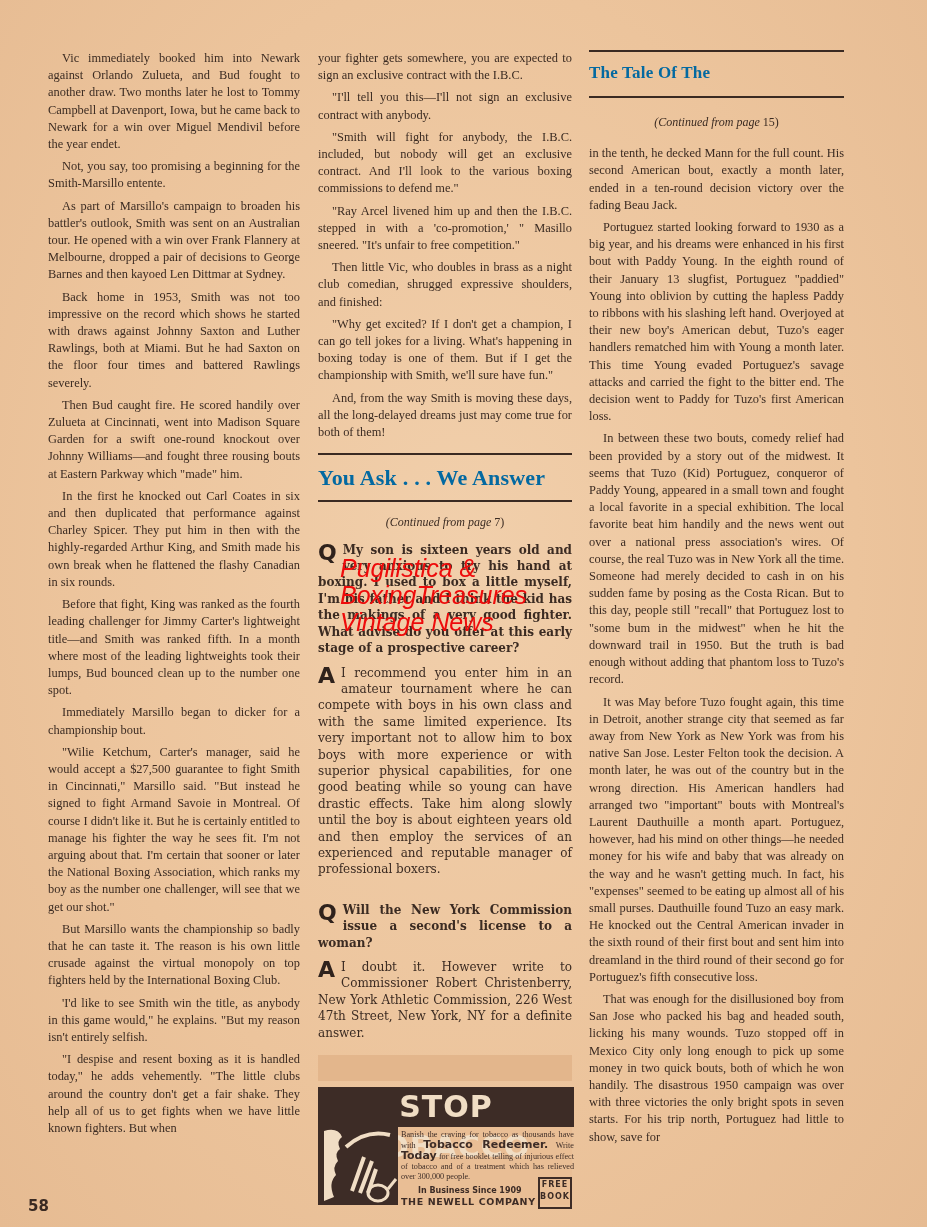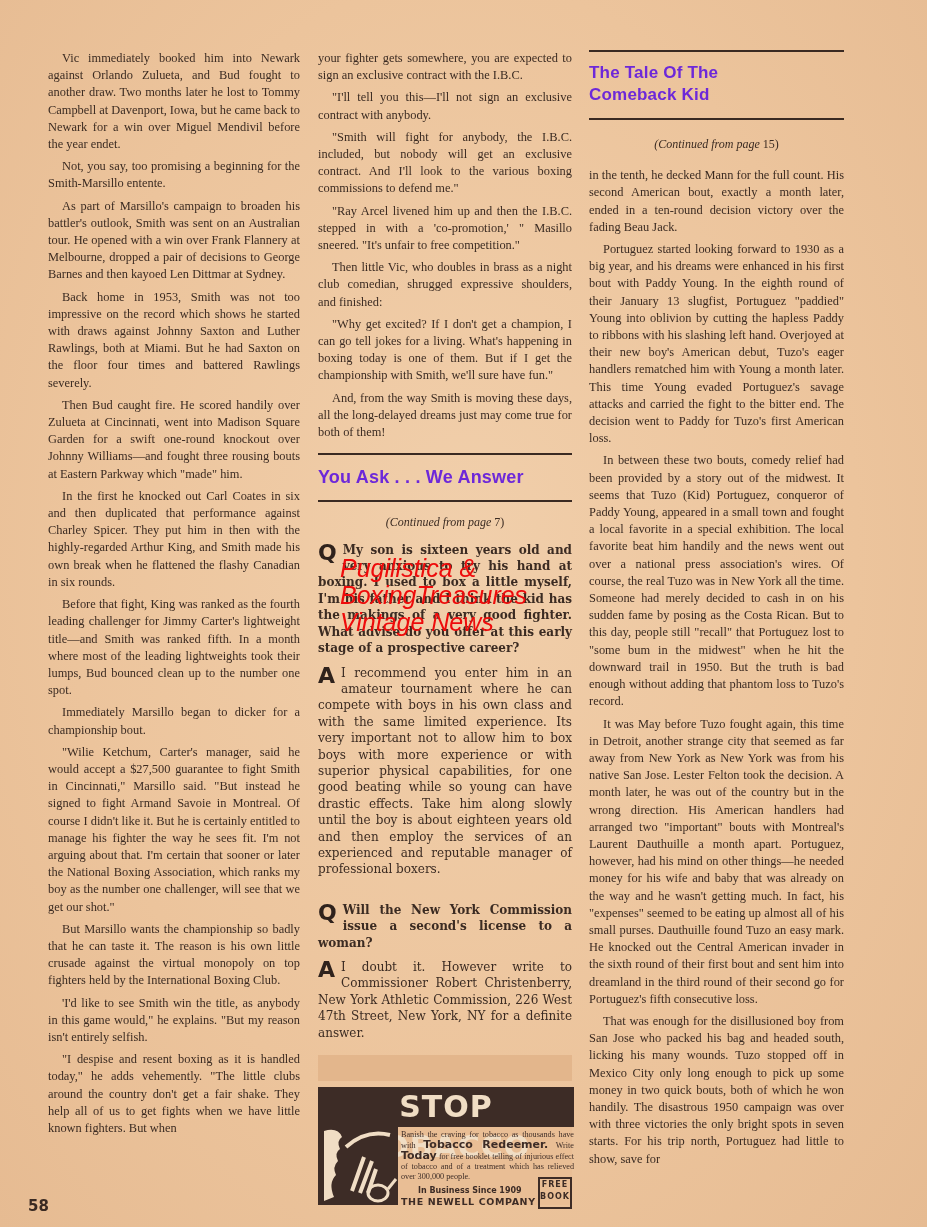--- a/index.html
+++ b/index.html
@@ -14,24 +14,24 @@
   .page { position: absolute; left: 0; top: 12px; width: 927px; height: 1227px; }
   .col { position: absolute; top: 38px; font-size: 12.4px; line-height: 17.2px; text-align: justify; }
   .col1 { left: 48px; width: 252px; }
   .col2 { left: 318px; width: 254px; }
   .col3 { left: 589px; width: 255px; }
   .col p { margin: 0 0 5px 0; text-indent: 14px; hyphens: auto; }
   .col p.noindent { text-indent: 0; }
 
   .rule { border: 0; border-top: 2px solid #3a2a22; margin: 0; height: 0; }
   .heading {
-    font-family: Liberation Sans, sans-serif;
-    font-weight: bold; color: #6d28d9; letter-spacing: 0.2px;
+    font-family: Liberation Serif, serif;
+    font-weight: bold; color: #0369a1; letter-spacing: 0.2px;
   }
-  .h-ask { font-size: 18px; margin: 14px 0 14px 0; }
+  .h-ask { font-size: 22px; margin: 14px 0 14px 0; }
   .h-tale { font-size: 17px; line-height: 22px; margin: 10px 0 12px 0; }
   .continued { text-align: center; font-style: italic; font-size: 12px; margin: 12px 0 10px 0; }
   .continued .pg { font-style: normal; }
 
   .qa { font-family: "DejaVu Serif", "Liberation Serif", serif; font-size: 12px; line-height: 16.4px; text-align: justify; }
   .qa .q { font-weight: bold; }
   .qa .para { margin: 0 0 8px 0; position: relative; }
   .qa .letter {
     float: left; font-family: "DejaVu Sans", sans-serif; font-weight: bold;
     font-size: 22px; line-height: 22px; margin: 0 6px 0 0; color: #2f221c;
@@ -160,21 +160,20 @@
       </div>
       <div class="ad-co">THE NEWELL COMPANY</div>
 
     </div>
   </div>
 
   <div class="col col3">
     <hr class="rule">
     <div class="heading h-tale">
       <div>The Tale Of The</div>
-      <div>Comeback Kid</div>
     </div>
     <hr class="rule">
     <div class="continued" style="margin:16px 0 14px 0;">
       <span>(Continued from page</span>
       <span class="pg">15)</span>
     </div>
     <p class="noindent">in the tenth, he decked Mann for the full count. His second American bout, exactly a month later, ended in a ten-round decision victory over the fading Beau Jack.</p>
     <p>Portuguez started looking forward to 1930 as a big year, and his dreams were enhanced in his first bout with Paddy Young. In the eighth round of their January 13 slugfist, Portuguez "paddied" Young into oblivion by cutting the hapless Paddy to ribbons with his slashing left hand. Overjoyed at their new boy's American debut, Tuzo's eager handlers rematched him with Young a month later. This time Young evaded Portuguez's savage attacks and carried the fight to the bitter end. The decision went to Paddy for Tuzo's first American loss.</p>
     <p>In between these two bouts, comedy relief had been provided by a story out of the midwest. It seems that Tuzo (Kid) Portuguez, conqueror of Paddy Young, appeared in a small town and fought a local favorite in a special exhibition. The local favorite beat him handily and the news went out over a national press association's wires. Of course, the real Tuzo was in New York all the time. Someone had merely decided to cash in on his sudden fame by posing as the Costa Rican. But to this day, people still "recall" that Portuguez lost to "some bum in the midwest" when he hit the downward trail in 1950. But the truth is bad enough without adding that phantom loss to Tuzo's record.</p>
     <p>It was May before Tuzo fought again, this time in Detroit, another strange city that seemed as far away from New York as New York was from his native San Jose. Lester Felton took the decision. A month later, he was out of the country but in the wrong direction. His American handlers had arranged two "important" bouts with Montreal's Laurent Dauthuille a month apart. Portuguez, however, had his mind on other things—he needed money for his wife and baby that was already on the way and he wasn't getting much. In fact, his "expenses" seemed to be eating up almost all of his small purses. Dauthuille found Tuzo an easy mark. He knocked out the Central American invader in the sixth round of their first bout and sent him into dreamland in the third round of their second go for Portuguez's fifth consecutive loss.</p>

